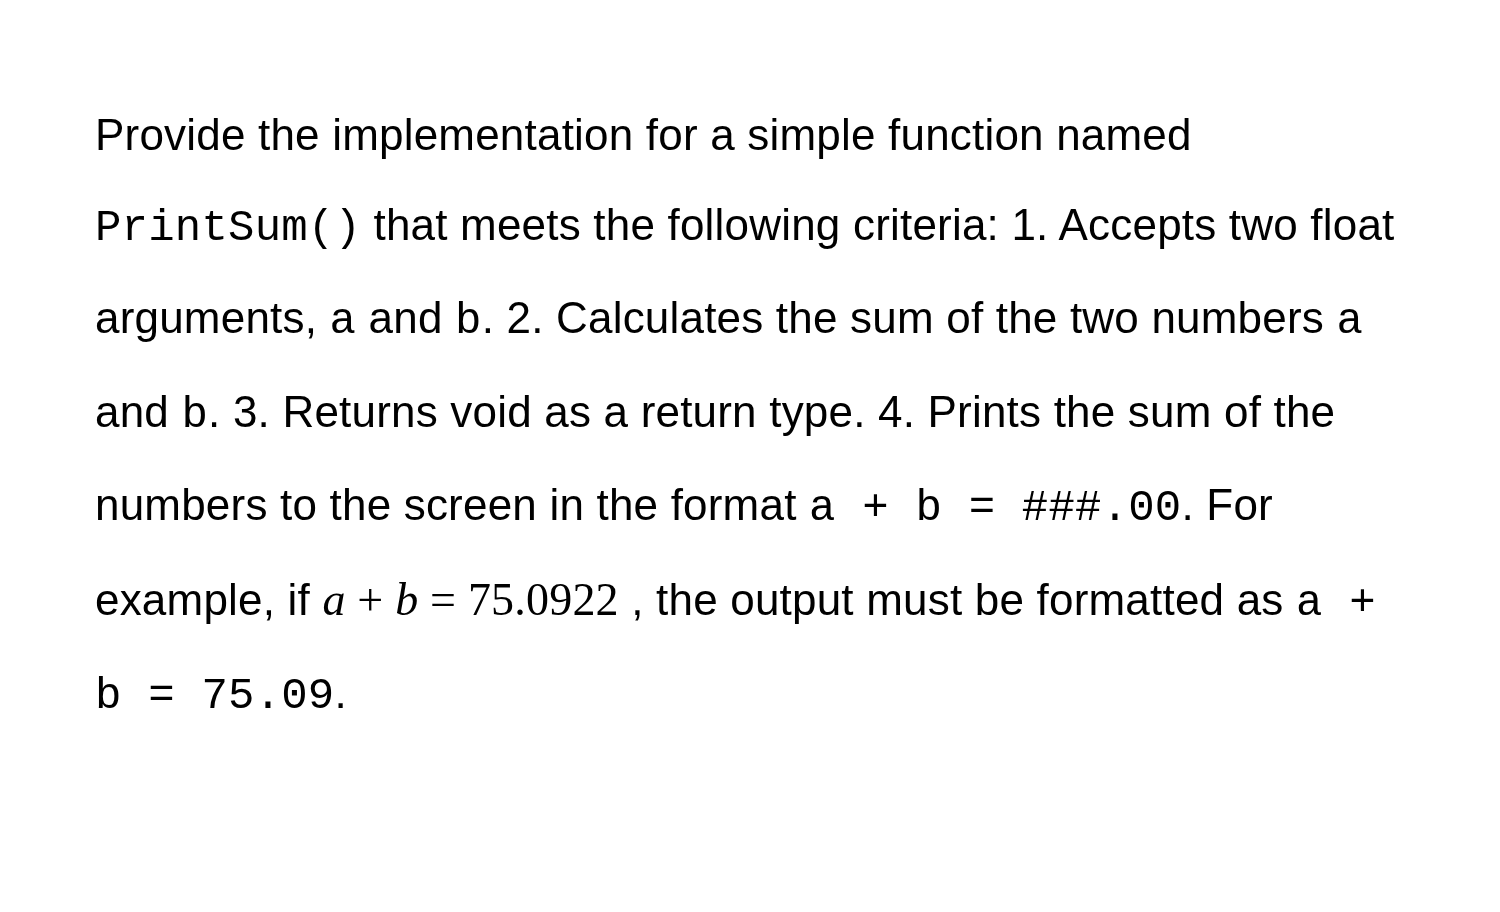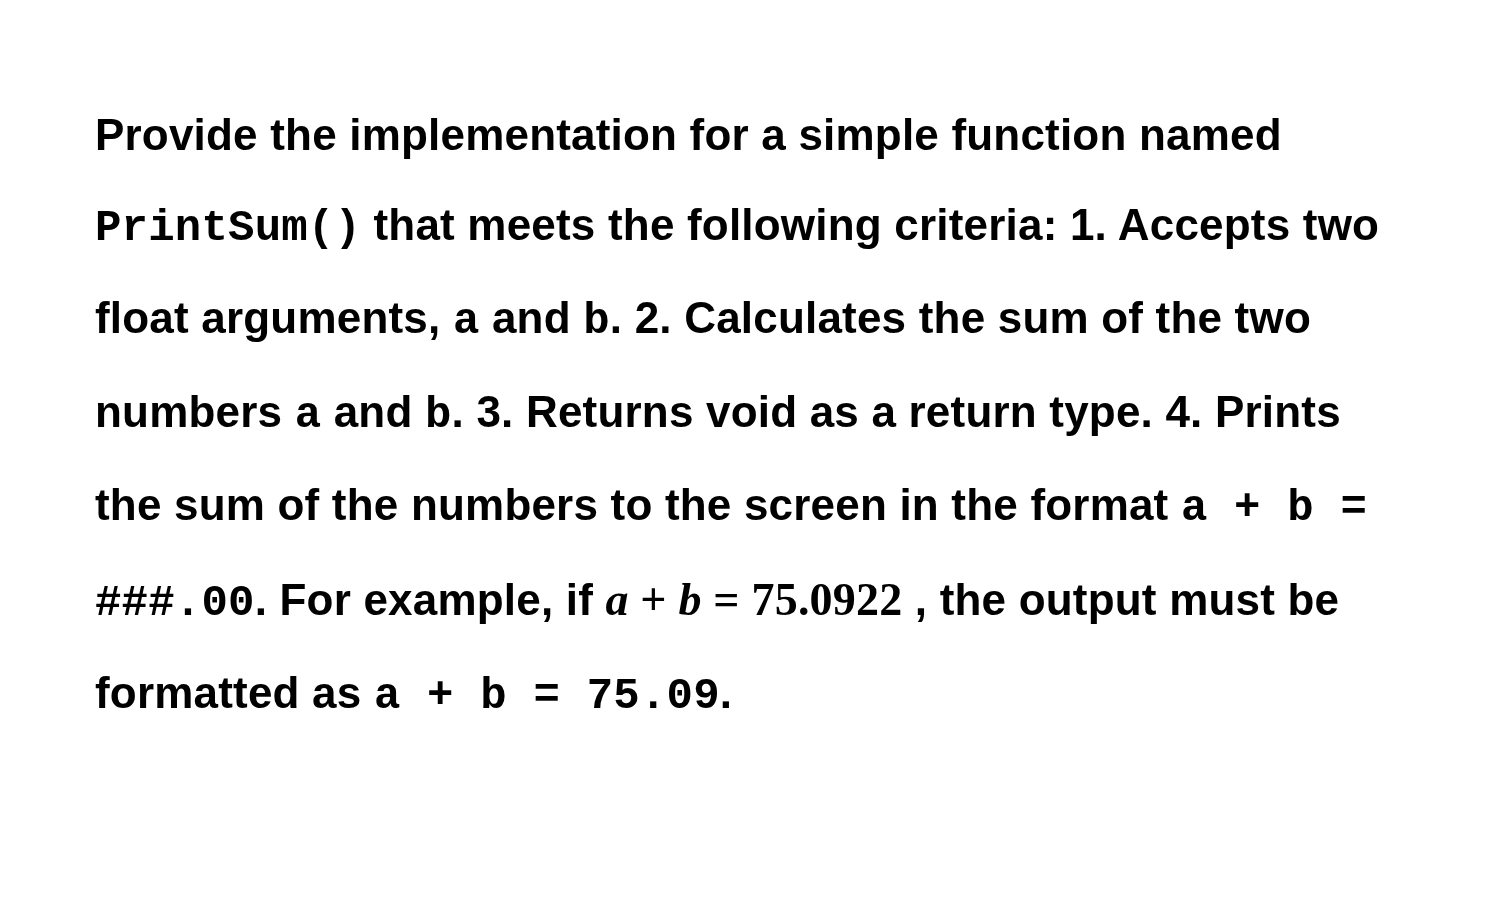--- a/index.html
+++ b/index.html
@@ -11,21 +11,21 @@
       width: 1500px;
       height: 912px;
       background: #ffffff;
       font-family: -apple-system, BlinkMacSystemFont, "Segoe UI", Helvetica, Arial, sans-serif;
       padding: 90px 95px;
     }
     .content {
       font-size: 44px;
       line-height: 2.05;
       color: #000000;
-      font-weight: 700;
+      font-weight: 400;
       letter-spacing: 0.2px;
     }
     .mono {
       font-family: "Courier New", Courier, monospace;
       font-size: 44px;
     }
     .math {
       font-family: "Times New Roman", Times, serif;
       font-size: 46px;
     }

